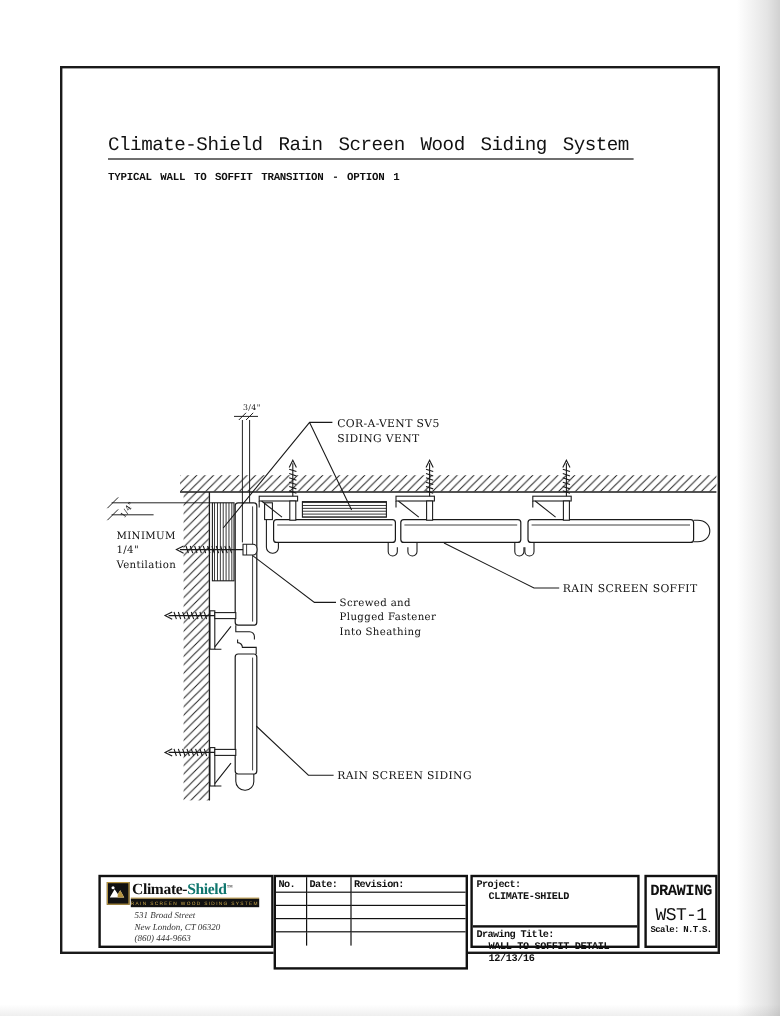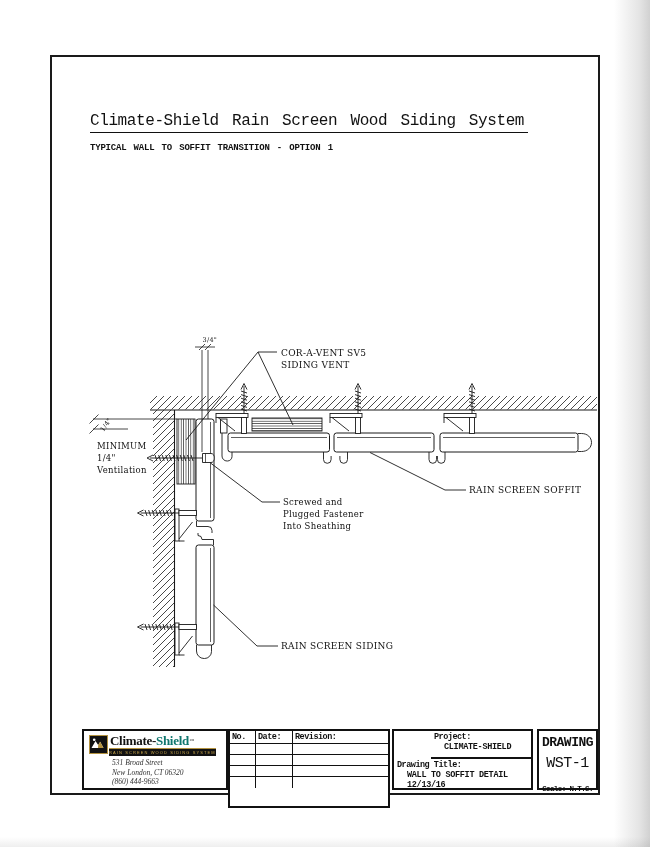--- a/index.html
+++ b/index.html
@@ -50,28 +50,28 @@
   .tb-rev{left:228px;top:729px;width:162px;height:79px;}
   .rev-grid{display:grid;grid-template-columns:26px 37px 1fr;grid-template-rows:13px repeat(4,11px);width:100%;height:100%;}
   .rev-grid .c{border-right:1px solid #111;border-bottom:1px solid #111;}
   .rev-grid .c.last-col{border-right:none;}
   .rev-grid .c.last-row{border-bottom:none;}
   .rev-grid .h{
     font-family:"Liberation Mono",monospace;font-weight:bold;font-size:8.5px;
     letter-spacing:-0.5px;padding:1px 0 0 2px;white-space:nowrap;
   }
   .tb-proj{left:392px;top:729px;width:141px;height:61px;}
-  .proj-top{height:28px;border-bottom:2px solid #111;padding:1px 0 0 3px;box-sizing:border-box;margin-left:37px;}
+  .proj-top{height:42px;border-bottom:2px solid #111;padding:1px 0 0 3px;box-sizing:border-box;}
   .proj-bot{padding:1px 0 0 3px;}
   .tb-label{font-family:"Liberation Mono",monospace;font-weight:bold;font-size:8.5px;letter-spacing:-0.5px;white-space:nowrap;}
   .tb-value{font-family:"Liberation Mono",monospace;font-weight:bold;font-size:8.5px;letter-spacing:-0.3px;margin-left:10px;white-space:nowrap;}
   .tb-sheet{left:537px;top:729px;width:61px;height:61px;text-align:center;}
   .sheet-label{font-family:"Liberation Mono",monospace;font-weight:bold;font-size:13px;letter-spacing:-0.5px;margin-top:4px;}
   .sheet-num{font-family:"Liberation Mono",monospace;font-size:15px;letter-spacing:-0.5px;margin-top:5px;}
-  .sheet-scale{font-family:"Liberation Mono",monospace;font-weight:bold;font-size:7.5px;letter-spacing:-0.6px;margin-top:13px;white-space:nowrap;}
+  .sheet-scale{font-family:"Liberation Mono",monospace;font-weight:bold;font-size:7.5px;letter-spacing:-0.6px;margin-top:0;white-space:nowrap;}
 
   .edge-r{position:absolute;top:0;right:0;width:36px;height:100%;
     background:linear-gradient(to right,rgba(90,90,90,0) 0%,rgba(90,90,90,0.16) 70%,rgba(90,90,90,0.28) 100%);}
   .edge-b{position:absolute;left:0;bottom:0;width:100%;height:10px;
     background:linear-gradient(to bottom,rgba(90,90,90,0) 0%,rgba(90,90,90,0.10) 100%);}
 </style>
 </head>
 <body>
 
 <div class="frame"></div>

